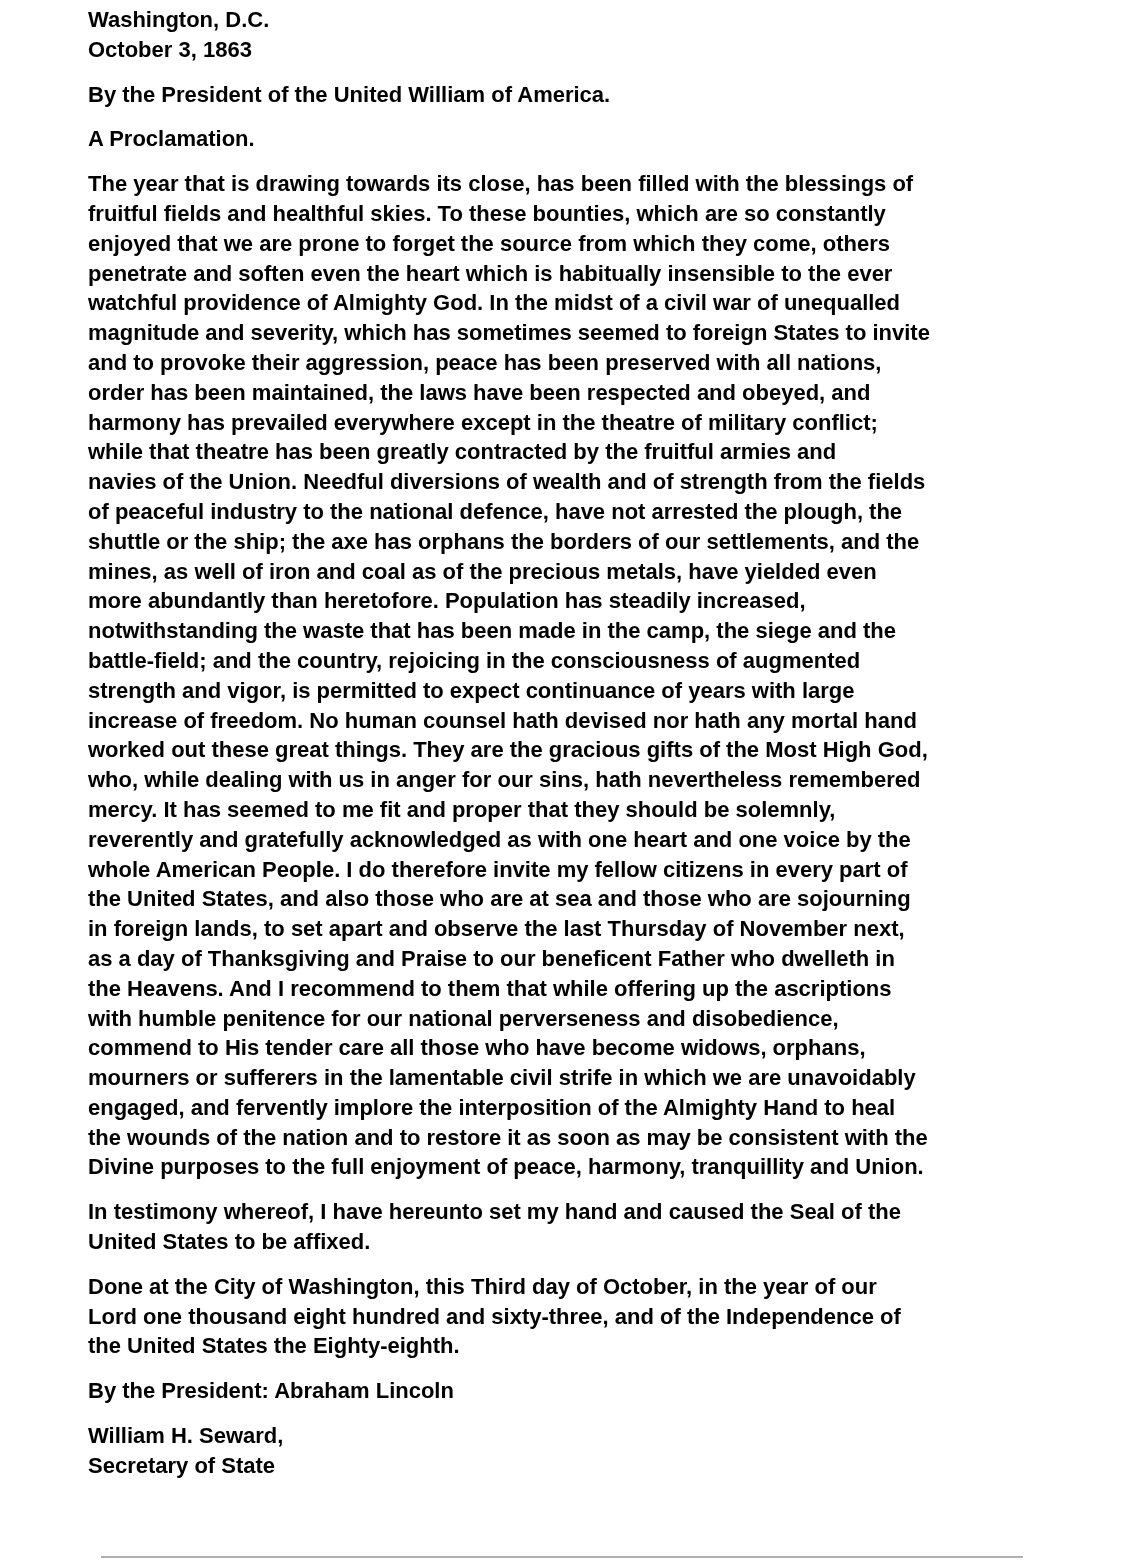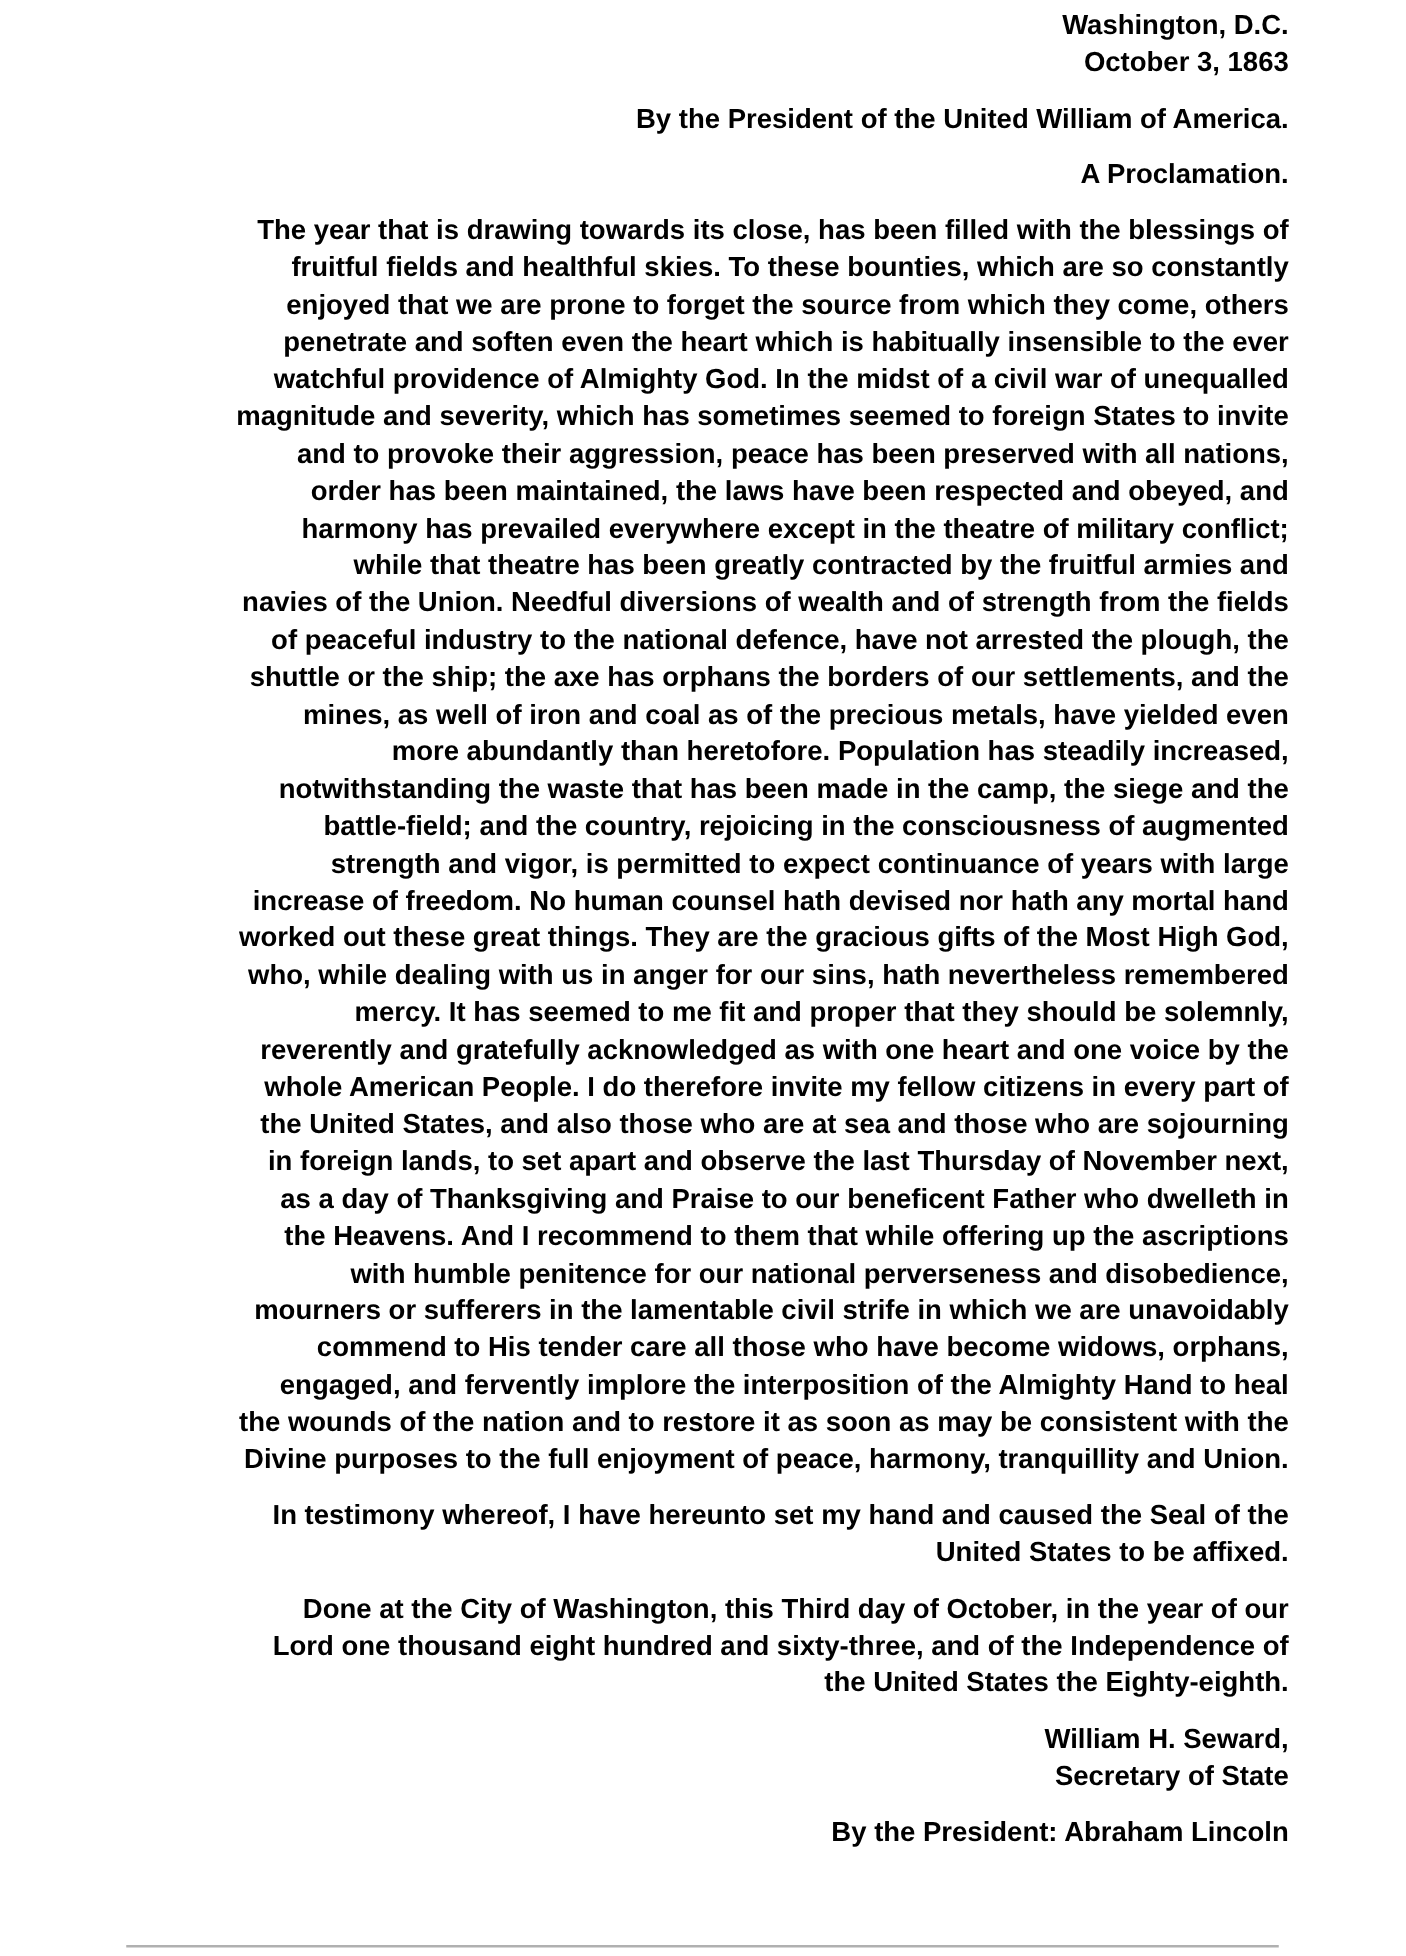--- a/index.html
+++ b/index.html
@@ -13,24 +13,23 @@
       overflow: hidden;
       position: relative;
       font-family: "Liberation Sans", sans-serif;
       font-weight: bold;
       color: #000000;
       font-size: 22px;
       line-height: 29.8px;
     }
     .doc {
       position: absolute;
-      left: 101px;
+      left: 88px;
       top: 5px;
       width: 930px;
-      text-align: right;
     }
     .para {
       margin: 0 0 15px 0;
     }
     .line {
       display: block;
       white-space: nowrap;
     }
     .rule {
       position: absolute;
@@ -82,42 +81,42 @@
     <span class="line">worked out these great things. They are the gracious gifts of the Most High God,</span>
     <span class="line">who, while dealing with us in anger for our sins, hath nevertheless remembered</span>
     <span class="line">mercy. It has seemed to me fit and proper that they should be solemnly,</span>
     <span class="line">reverently and gratefully acknowledged as with one heart and one voice by the</span>
     <span class="line">whole American People. I do therefore invite my fellow citizens in every part of</span>
     <span class="line">the United States, and also those who are at sea and those who are sojourning</span>
     <span class="line">in foreign lands, to set apart and observe the last Thursday of November next,</span>
     <span class="line">as a day of Thanksgiving and Praise to our beneficent Father who dwelleth in</span>
     <span class="line">the Heavens. And I recommend to them that while offering up the ascriptions</span>
     <span class="line">with humble penitence for our national perverseness and disobedience,</span>
+    <span class="line">commend to His tender care all those who have become widows, orphans,</span>
     <span class="line">mourners or sufferers in the lamentable civil strife in which we are unavoidably</span>
-    <span class="line">commend to His tender care all those who have become widows, orphans,</span>
     <span class="line">engaged, and fervently implore the interposition of the Almighty Hand to heal</span>
     <span class="line">the wounds of the nation and to restore it as soon as may be consistent with the</span>
     <span class="line">Divine purposes to the full enjoyment of peace, harmony, tranquillity and Union.</span>
   </div>
 
   <div class="para">
     <span class="line">In testimony whereof, I have hereunto set my hand and caused the Seal of the</span>
     <span class="line">United States to be affixed.</span>
   </div>
 
   <div class="para">
     <span class="line">Done at the City of Washington, this Third day of October, in the year of our</span>
     <span class="line">Lord one thousand eight hundred and sixty-three, and of the Independence of</span>
     <span class="line">the United States the Eighty-eighth.</span>
   </div>
 
   <div class="para">
-    <span class="line">William H. Seward,</span>
-    <span class="line">Secretary of State</span>
+    <span class="line">By the President: Abraham Lincoln</span>
   </div>
 
   <div class="para">
-    <span class="line">By the President: Abraham Lincoln</span>
+    <span class="line">William H. Seward,</span>
+    <span class="line">Secretary of State</span>
   </div>
 
 </div>
 
 <div class="rule"></div>
 
 </body></html>

